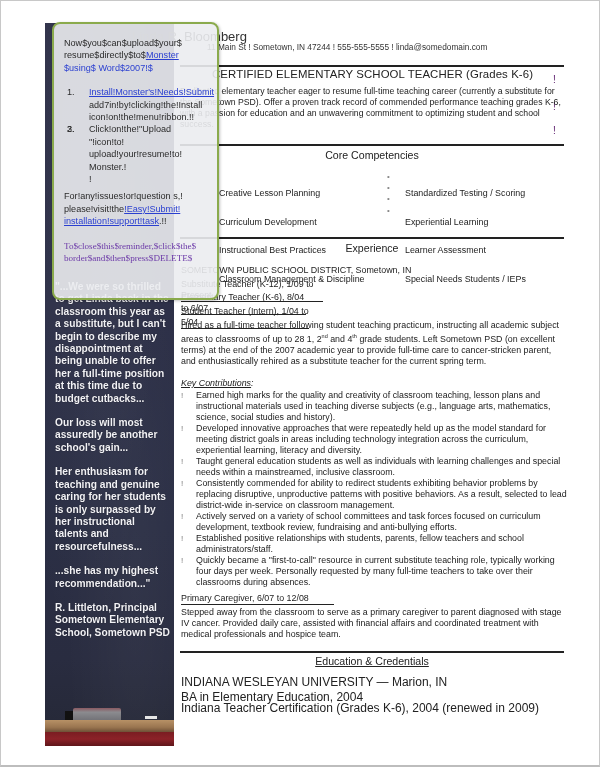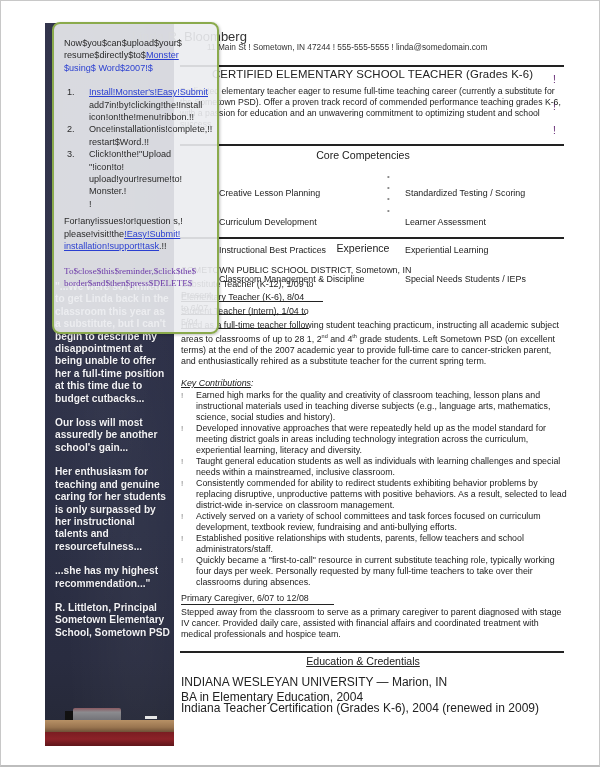--- a/index.html
+++ b/index.html
@@ -67,21 +67,21 @@
     font-size: 11.4px; color: #222; letter-spacing: 0.1px;
   }
   .bang { position: absolute; font-size: 10px; color: #5a1a6b; }
 
   .summary {
     position: absolute; left: 180px; top: 86px; width: 384px;
     font-size: 8.7px; line-height: 11px; color: #222; padding-left: 0;
   }
 
   .section-title {
-    position: absolute; left: 171px; width: 384px; text-align: center;
+    position: absolute; left: 180px; width: 384px; text-align: center;
     font-size: 10.6px; color: #222;
   }
 
   .comp-col { position: absolute; font-size: 8.9px; line-height: 11.5px; color: #222; }
   .comp-col li { list-style: none; margin-top: 17px; }
   .comp-bullet { position: absolute; font-size: 8px; color: #888; }
   .exp-employer { position: absolute; left: 181px; top: 265px; font-size: 8.9px; color: #222; }
   .role {
     position: absolute; left: 181px; font-size: 8.9px; color: #222;
     border-bottom: 1px solid #222; padding-bottom: 0px; line-height: 11px;
@@ -93,21 +93,21 @@
 
   .contrib-list { position: absolute; left: 181px; top: 390px; width: 390px; }
   .contrib { position: relative; font-size: 8.85px; line-height: 11px; color: #222; padding-left: 15px; text-indent: 0; }
   .contrib .cb { position: absolute; left: 0; top: 0; color: #777; font-size: 8px; }
   .contrib .ctext { display: block; padding-left: 0; }
 
   .edu { position: absolute; left: 181px; font-size: 12px; color: #222; line-height: 11px; }
 
   
   .popup {
-    position: absolute; left: 52px; top: 22px; width: 167px; height: 312px;
+    position: absolute; left: 52px; top: 22px; width: 167px; height: 278px;
     background: rgba(235,236,240,0.90);
     border: 2px solid #8aaa4c; border-radius: 8px;
     box-shadow: 1px 1px 3px rgba(0,0,0,0.25);
     font-size: 9.1px; line-height: 12.4px; color: #2b2b2b;
     padding: 13px 20px 6px 10px;
   }
   .popup .p-intro { margin-bottom: 12px; }
   .popup .link { color: #2a3fd0; text-decoration: underline; }
   .popup .link-plain { color: #2a3fd0; }
   .popup ol { list-style: none; margin: 0 0 0 0; }
@@ -160,22 +160,22 @@
   <li>Curriculum Development</li>
   <li>Instructional Best Practices</li>
   <li>Classroom Management &amp; Discipline</li>
 </ul>
 <span class="comp-bullet" style="left:387px; top:172px;">•</span>
 <span class="comp-bullet" style="left:387px; top:183px;">•</span>
 <span class="comp-bullet" style="left:387px; top:194px;">•</span>
 <span class="comp-bullet" style="left:387px; top:206px;">•</span>
 <ul class="comp-col" style="left:405px; top:171px; width:170px;">
   <li>Standardized Testing / Scoring</li>
+  <li>Experiential Learning</li>
   <li>Learner Assessment</li>
-  <li>Experiential Learning</li>
   <li>Special Needs Students / IEPs</li>
 </ul>
 
 <div class="rule" style="top:237px;"></div>
 <div class="section-title" style="top:242px;">Experience</div>
 
 <div class="exp-employer">SOMETOWN PUBLIC SCHOOL DISTRICT, Sometown, IN</div>
 <div class="role" style="top:279px; width:142px;">Substitute Teacher (K-12), 1/09 to Present</div>
 <div class="role" style="top:292px; width:125px;">Elementary Teacher (K-6), 8/04 to 6/07</div>
 <div class="role" style="top:306px; width:128px;">Student Teacher (Intern), 1/04 to 5/04</div>
@@ -220,20 +220,20 @@
 
 <div class="rule" style="top:651px;"></div>
 <div class="section-title" style="top:655px;text-decoration:underline;">Education &amp; Credentials</div>
 <div class="edu" style="top:677px;">INDIANA WESLEYAN UNIVERSITY — Marion, IN</div>
 <div class="edu" style="top:692px;text-align:center;">BA in Elementary Education, 2004</div>
 <div class="edu" style="top:703px;">Indiana Teacher Certification (Grades K-6), 2004 (renewed in 2009)</div>
 
 <div class="popup">
   <div class="p-intro"><span>Now$you$can$upload$your$ resume$directly$to$</span><span class="link">Monster</span><span class="link-plain"> $using$ Word$2007!$</span></div>
   <ol>
-    <li><span class="num">1.</span><span class="link">Install!Monster's!Easy!Submit</span><span> add7in!by!clicking!the!Install icon!on!the!menu!ribbon.!!</span></li>
-    <li><span class="num">2.</span><span>Once!installation!is!complete,!! restart$Word.!!</span></li>
+    <li><span class="num">1.</span><span class="link">Install!Monster's!Needs!Submit</span><span> add7in!by!clicking!the!Install icon!on!the!menu!ribbon.!!</span></li>
+    <li><span class="num">2.</span></li>
     <li><span class="num">3.</span><span>Click!on!the!"Upload "!icon!to! upload!your!resume!to! Monster.!</span></li>
   </ol>
   <div class="p-bang">!</div>
   <div class="p-issues"><span>For!any!issues!or!question s,! please!visit!the</span><span class="link">!Easy!Submit! installation!support!task</span><span>.!!</span></div>
   <div class="p-close">To$close$this$reminder,$click$the$ border$and$then$press$DELETE$</div>
 </div>
 
 </body></html>

